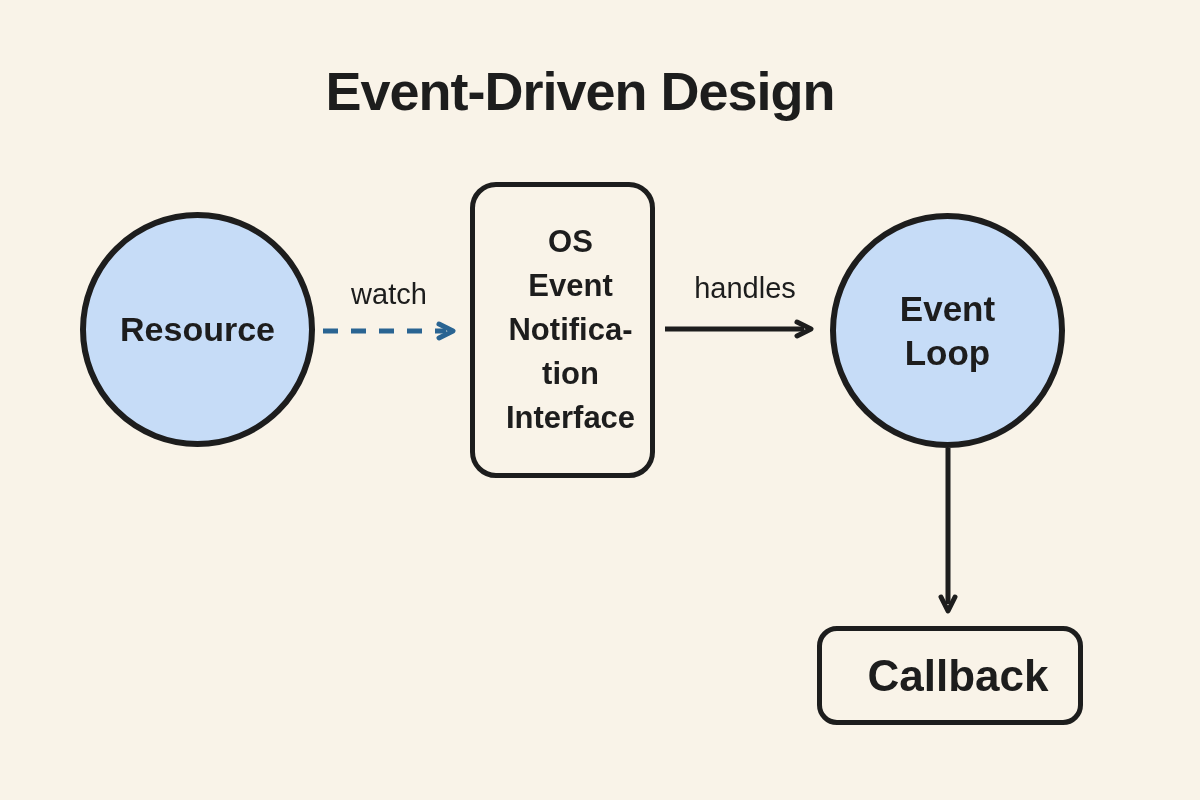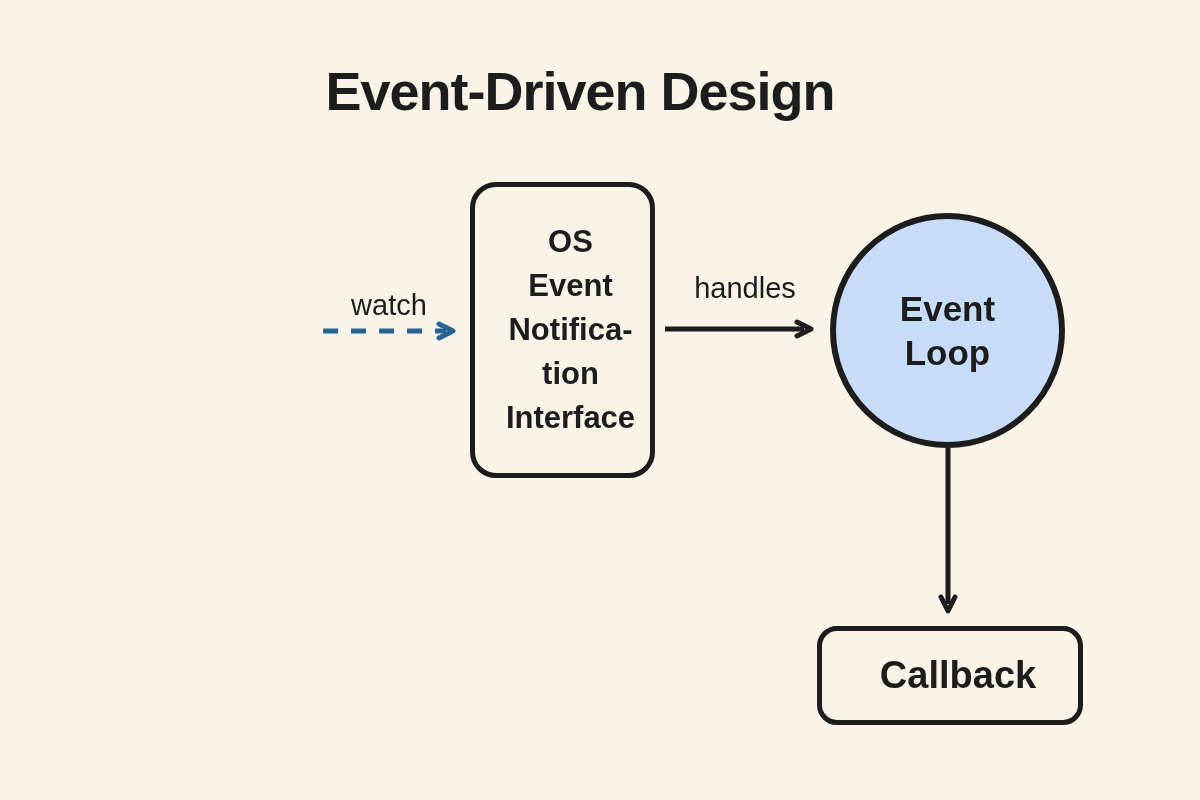--- a/index.html
+++ b/index.html
@@ -70,28 +70,28 @@
     background: var(--node-fill);
   }
   .node.rect {
     background: transparent;
     padding-left: 16px;
   }
   .pre { white-space: pre-line; }
   .node-resource   { left: 80px;  top: 212px; width: 235px; height: 235px; font-size: 34px; }
   .node-os         { left: 470px; top: 182px; width: 185px; height: 296px; font-size: 31px; line-height: 44px; border-radius: 26px; }
   .node-event-loop { left: 830px; top: 213px; width: 235px; height: 235px; font-size: 35px; line-height: 44px; }
-  .node-callback   { left: 817px; top: 626px; width: 266px; height: 99px;  font-size: 38px; border-radius: 20px; }
+  .node-callback   { left: 817px; top: 626px; width: 266px; height: 99px;  font-size: 44px; border-radius: 20px; }
   .edge-label {
     position: absolute;
     font-size: 29px;
     font-weight: 400;
     color: var(--text);
   }
-  .label-watch    { left: 389px; top: 305px; transform: translate(-50%, -50%); }
+  .label-watch    { left: 389px; top: 294px; transform: translate(-50%, -50%); }
   .label-notifies { left: 745px; top: 288px; transform: translate(-50%, -50%); }
   .label-handles  { right: 270px; top: 500px; text-align: right; line-height: 40px; }
 </style>
 </head>
 <body>
 
 <div class="canvas">
 
   <div class="title">Event-Driven Design</div>
 
@@ -102,20 +102,23 @@
       </marker>
       <marker id="head-black" markerUnits="userSpaceOnUse" markerWidth="30" markerHeight="30" refX="13" refY="13" orient="auto">
         <path class="head black" d="M6,6 L20,13 L6,20"></path>
       </marker>
     </defs>
     <line class="edge-line dashed" x1="323" y1="331" x2="446" y2="331" marker-end="url(#head-blue)"></line>
     <line class="edge-line" x1="665" y1="329" x2="804" y2="329" marker-end="url(#head-black)"></line>
     <line class="edge-line" x1="948" y1="448" x2="948" y2="604" marker-end="url(#head-black)"></line>
   </svg>
 
+  <div class="node circle node-resource">
+    <span>Resource</span>
+  </div>
 
   <div class="node rect node-os">
     <span class="pre">OS
 Event
 Notifica-
 tion
 Interface</span>
   </div>
 
   <div class="node circle node-event-loop">

